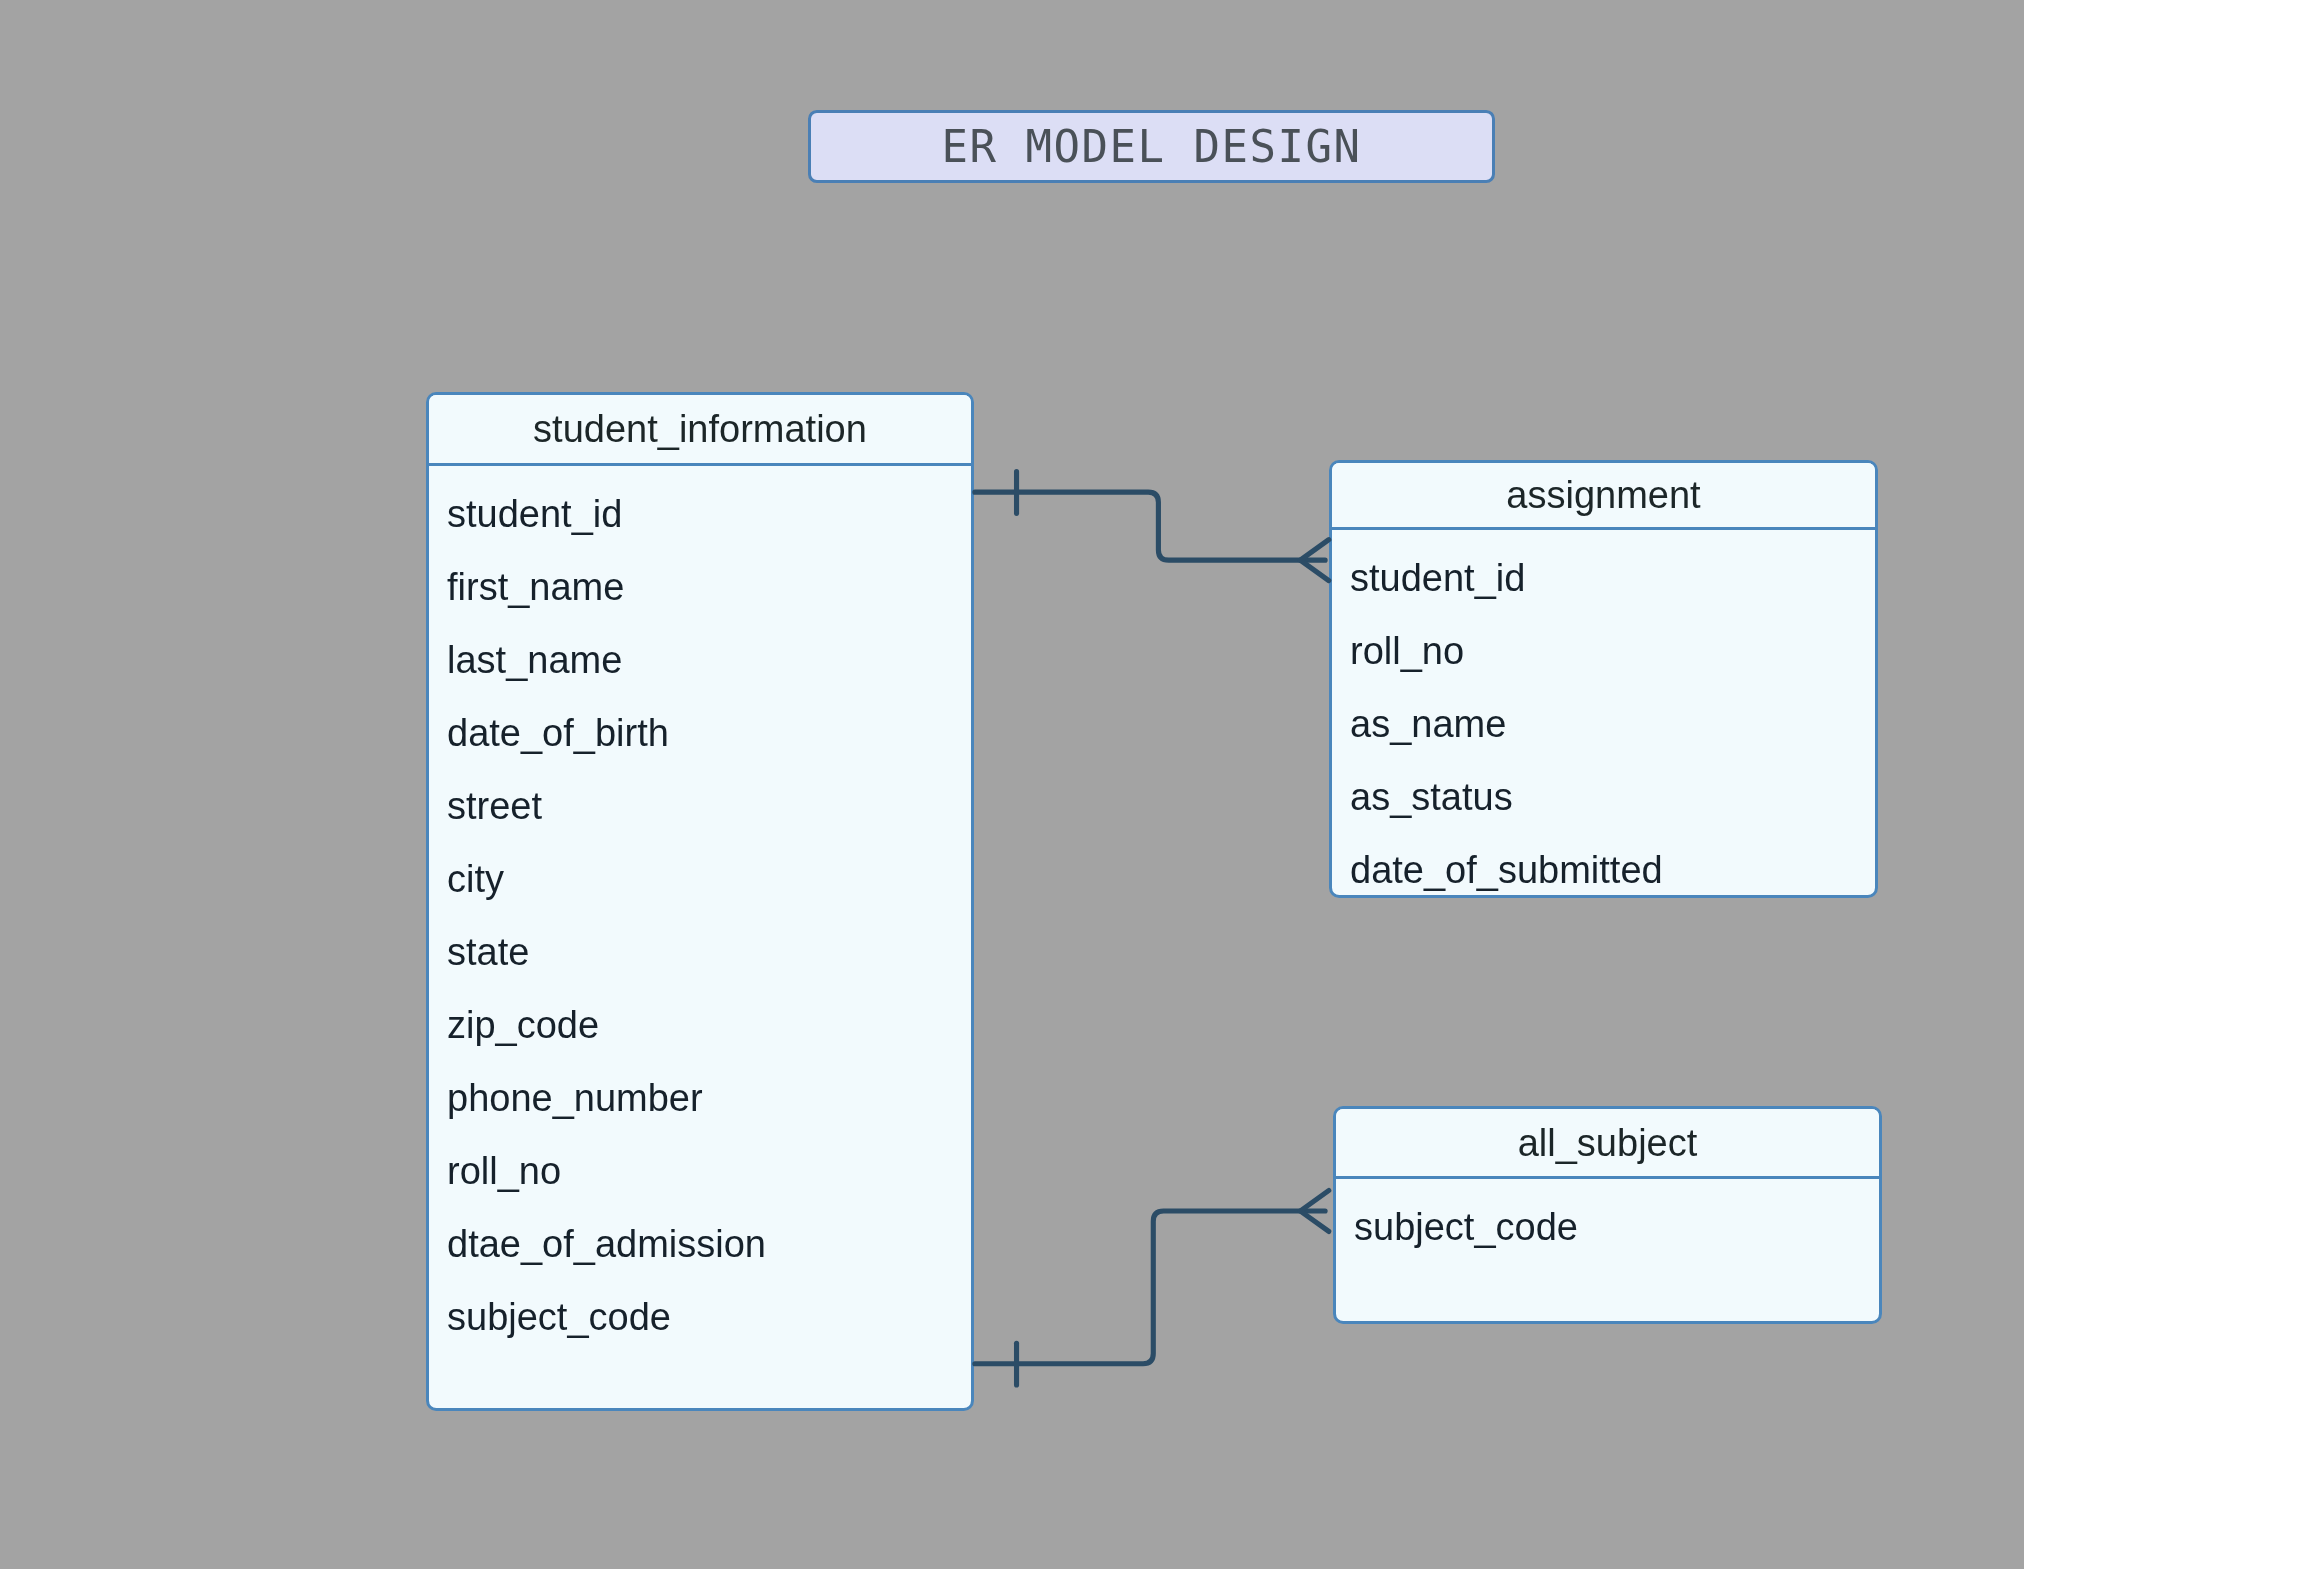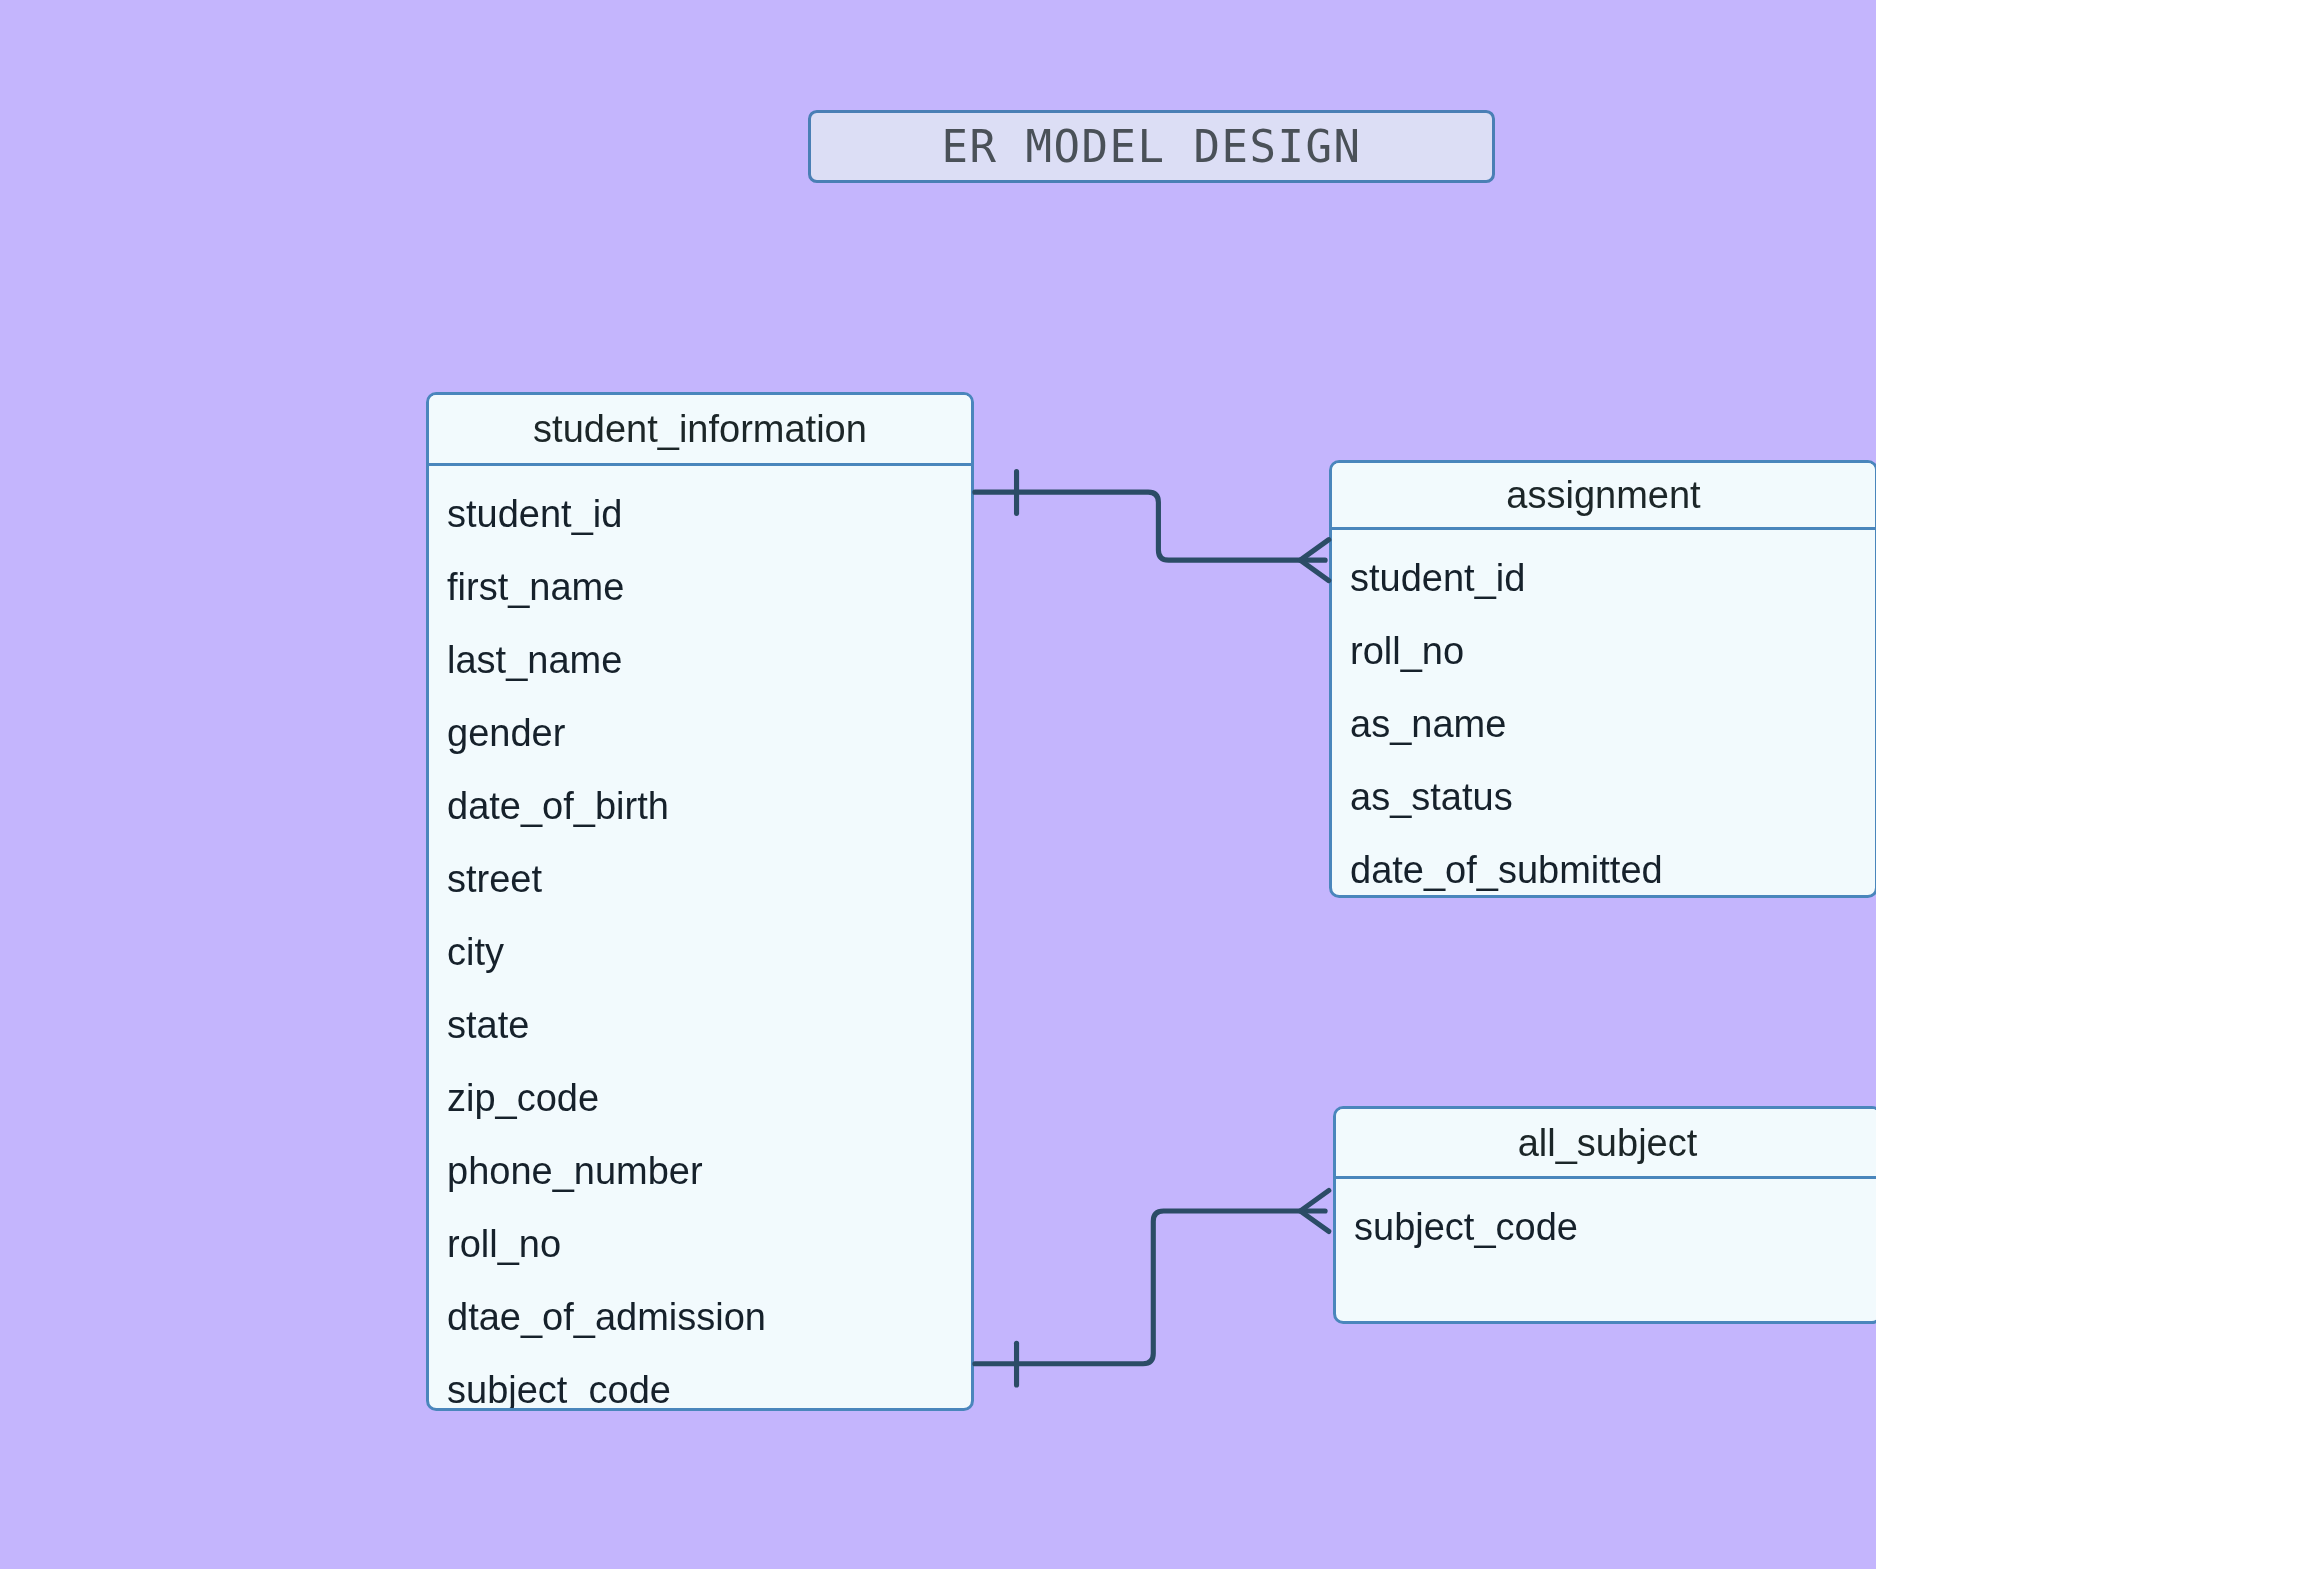--- a/index.html
+++ b/index.html
@@ -2,23 +2,23 @@
 <html style="font-size:11.7px"><head>
 <meta charset="utf-8">
 <style>
   html, body {
     margin: 0;
     padding: 0;
     background: #ffffff;
   }
   #canvas {
     position: relative;
-    width: 1876px;
+    width: 2024px;
     height: 1570px;
-    background: #c4b5fd;
+    background: #a3a3a3;
     overflow: hidden;
     font-family: "Liberation Sans", sans-serif;
   }
 
   
   #title-box {
     position: absolute;
     left: 808px;
     top: 110px;
     width: 687px;
@@ -111,21 +111,20 @@
   <div id="title-box">
     <span id="title-text">ER MODEL DESIGN</span>
   </div>
 
   <div class="entity" id="entity-student_information">
     <div class="entity-header">student_information</div>
     <div class="entity-attrs">
       <div class="attr">student_id</div>
       <div class="attr">first_name</div>
       <div class="attr">last_name</div>
-      <div class="attr">gender</div>
       <div class="attr">date_of_birth</div>
       <div class="attr">street</div>
       <div class="attr">city</div>
       <div class="attr">state</div>
       <div class="attr">zip_code</div>
       <div class="attr">phone_number</div>
       <div class="attr">roll_no</div>
       <div class="attr">dtae_of_admission</div>
       <div class="attr">subject_code</div>
     </div>

